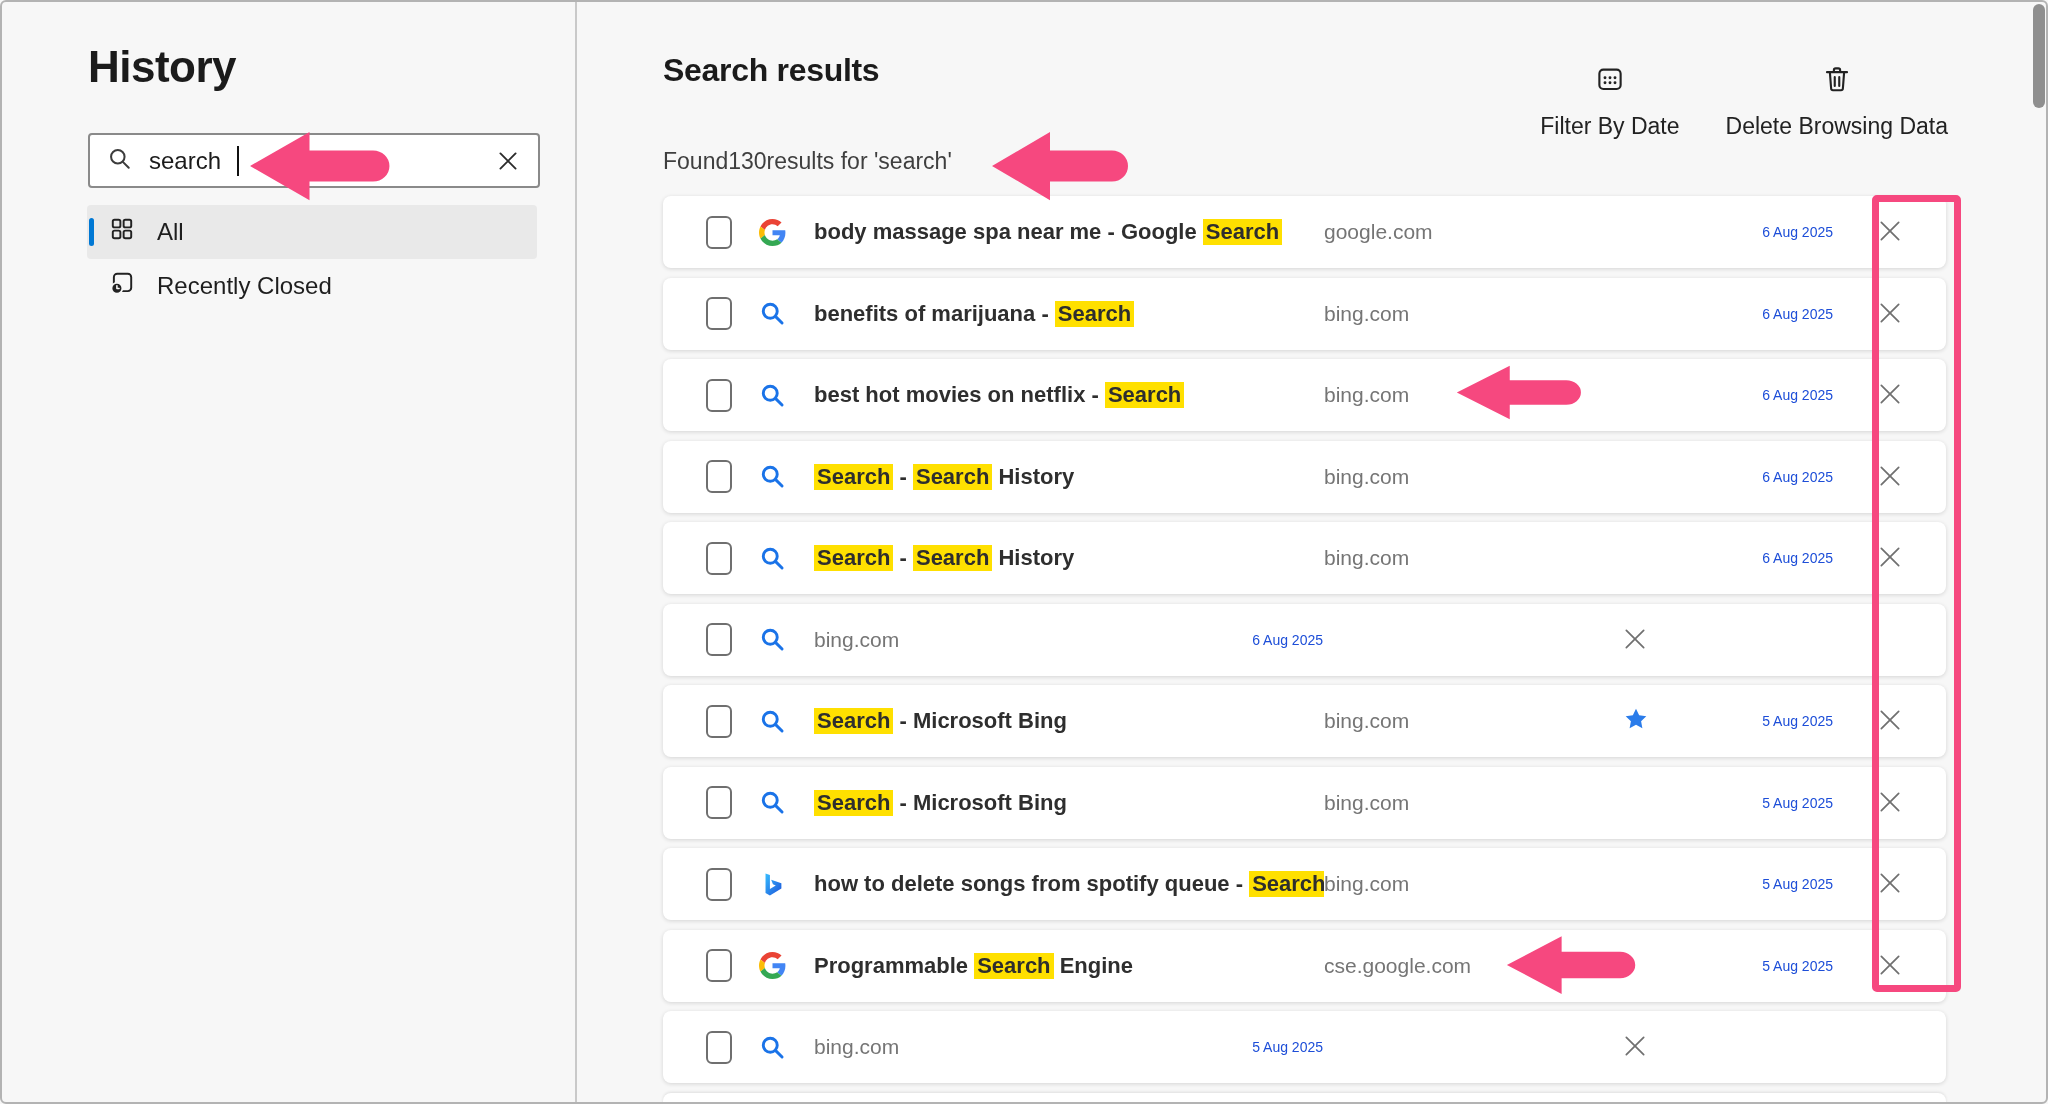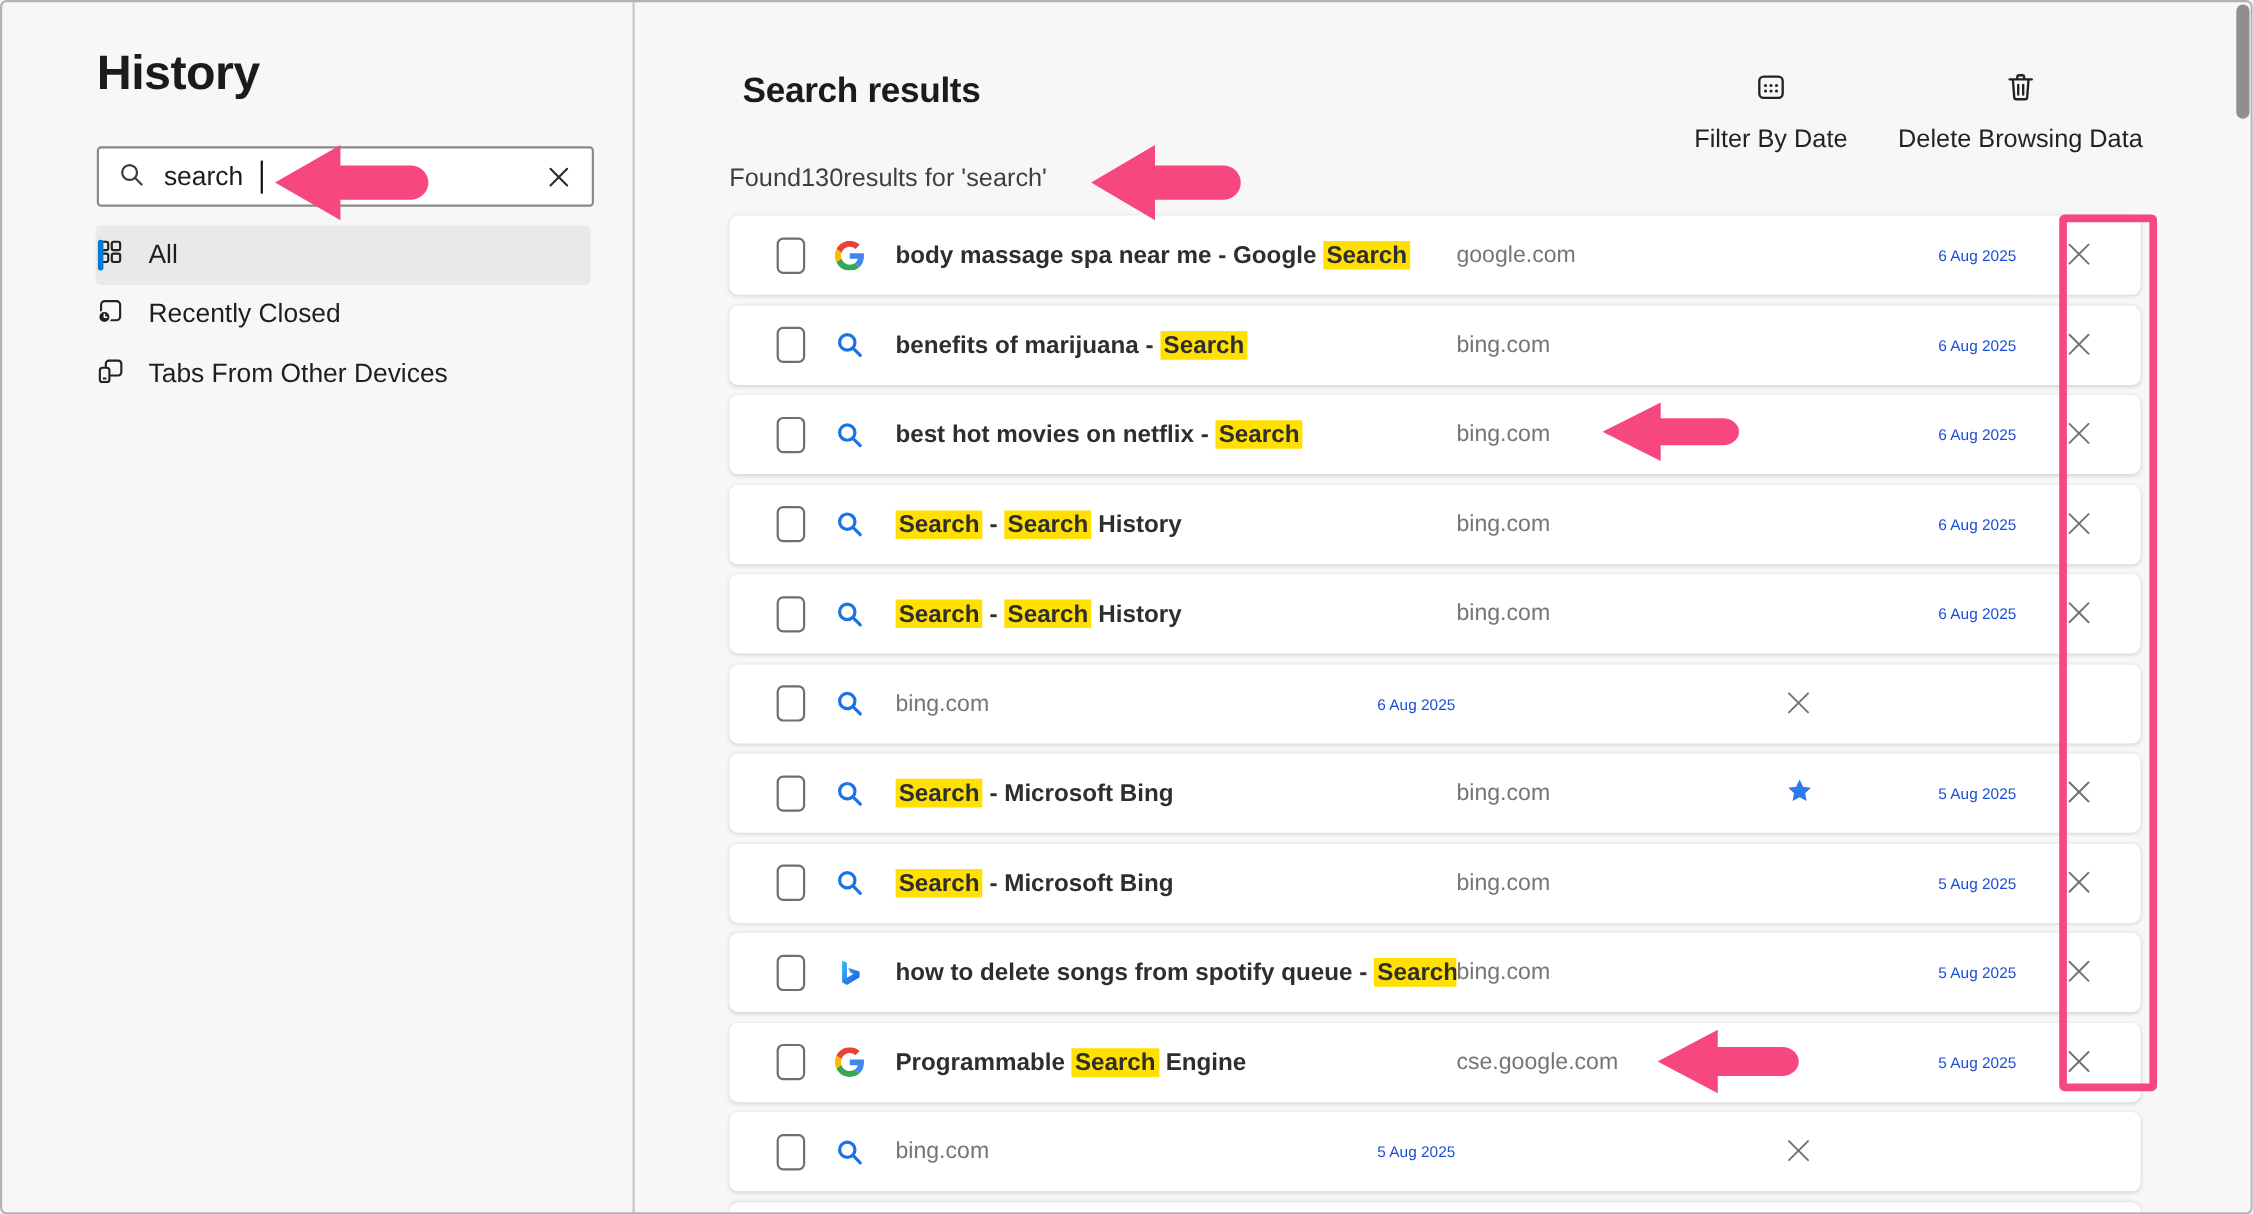--- a/index.html
+++ b/index.html
@@ -8,28 +8,28 @@
   .frame{position:absolute;inset:0;border:2px solid #b3b3b3;border-radius:6px;z-index:60;pointer-events:none;}
 
   
   .sidebar{position:absolute;left:0;top:0;width:577px;height:1104px;background:#f7f7f7;border-right:2px solid #c9c9c9;box-sizing:border-box;}
   .sb-title{position:absolute;left:88px;top:42px;font-size:44px;font-weight:700;letter-spacing:-0.5px;color:#1b1b1b;margin:0;}
   .searchbox{position:absolute;left:88px;top:133px;width:452px;height:55px;background:#fff;border:2px solid #8a8a8a;border-radius:4px;box-sizing:border-box;display:flex;align-items:center;padding:0 16px;gap:16px;}
   .searchbox .q{font-size:24px;color:#1b1b1b;}
   .caret{width:2px;height:30px;background:#111;}
   .sb-clear{margin-left:auto;width:28px;height:28px;flex:none;cursor:pointer;}
   .nav{position:absolute;left:87px;top:205px;width:450px;}
-  .nav-item{position:relative;height:54px;display:flex;align-items:center;gap:22px;box-sizing:border-box;border-radius:4px;font-size:24px;color:#1e1e1e;}
+  .nav-item{position:relative;height:54px;display:flex;align-items:center;gap:22px;padding-left:22px;box-sizing:border-box;border-radius:4px;font-size:24px;color:#1e1e1e;}
   .nav-item.selected{background:#e9e9e9;}
   .sel-bar{position:absolute;left:2px;top:13px;width:5px;height:28px;border-radius:3px;background:var(--selected-indicator-blue,#0078d4);}
   .nav-item svg{flex:none;}
 
   
   .main{position:absolute;left:579px;top:0;right:0;bottom:0;background:#f7f7f7;}
-  .main-title{position:absolute;left:84px;top:52px;margin:12px;font-size:32px;font-weight:700;letter-spacing:-0.3px;color:#1b1b1b;}
+  .main-title{position:absolute;left:84px;top:52px;margin:0;font-size:32px;font-weight:700;letter-spacing:-0.3px;color:#1b1b1b;}
   .toolbar{position:absolute;right:100px;top:64px;display:flex;align-items:center;gap:46px;}
   .tb-btn{display:flex;align-items:center;gap:13px;font-size:23px;color:#222;cursor:pointer;background:none;border:none;font-family:inherit;padding:0;flex-direction:column;}
   .summary{position:absolute;left:84px;top:148px;font-size:23px;color:#3f3f3f;}
 
   .list{position:absolute;left:84px;top:196px;width:1283px;}
   .row{height:72px;margin-bottom:9.5px;background:#fff;border-radius:8px;box-shadow:0 1px 4px rgba(0,0,0,.14);display:flex;align-items:center;padding-left:43px;box-sizing:border-box;}
   .checkbox{width:26px;height:33px;flex:none;border:2px solid #6f6f6f;border-radius:6px;background:#fff;margin-right:26px;box-sizing:border-box;cursor:pointer;}
   .favicon{width:28px;height:28px;flex:none;margin-right:28px;display:flex;align-items:center;justify-content:center;}
   .title{width:510px;flex:none;font-size:22px;font-weight:700;color:#2e2e2e;white-space:nowrap;overflow:hidden;}
   .title .hl{background:var(--highlight-yellow,#ffe000);padding:2px 3px;}
@@ -93,30 +93,20 @@
       <div class="nav-item">
         <span>
           <svg width="26" height="26" viewBox="0 0 24 24">
               <rect x="4.5" y="3.5" width="16" height="16" rx="3.2" fill="none" stroke="#222" stroke-width="1.8"></rect>
               <circle cx="7.3" cy="16.8" r="5" fill="#222" stroke="#f7f7f7" stroke-width="1.6"></circle>
               <path d="M7.3 14.6 V17 H9.3" stroke="#fff" stroke-width="1.4" fill="none" stroke-linecap="round" stroke-linejoin="round"></path>
             </svg>
         </span>
         <span>Recently Closed</span>
       </div>
-      <div class="nav-item">
-        <span>
-          <svg width="26" height="26" viewBox="0 0 24 24">
-              <rect x="8.5" y="3.5" width="13" height="12.5" rx="2.6" fill="none" stroke="#222" stroke-width="1.8"></rect>
-              <rect x="3.5" y="9.5" width="8" height="12" rx="2.2" fill="#f7f7f7" stroke="#222" stroke-width="1.8"></rect>
-              <line x1="6" y1="18.6" x2="9" y2="18.6" stroke="#222" stroke-width="1.6"></line>
-            </svg>
-        </span>
-        <span>Tabs From Other Devices</span>
-      </div>
     </nav>
   </aside>
 
   <main class="main">
     <h2 class="main-title">Search results</h2>
 
     <div class="toolbar">
       <button class="tb-btn">
         <span>
           <svg width="30" height="30" viewBox="0 0 24 24">

